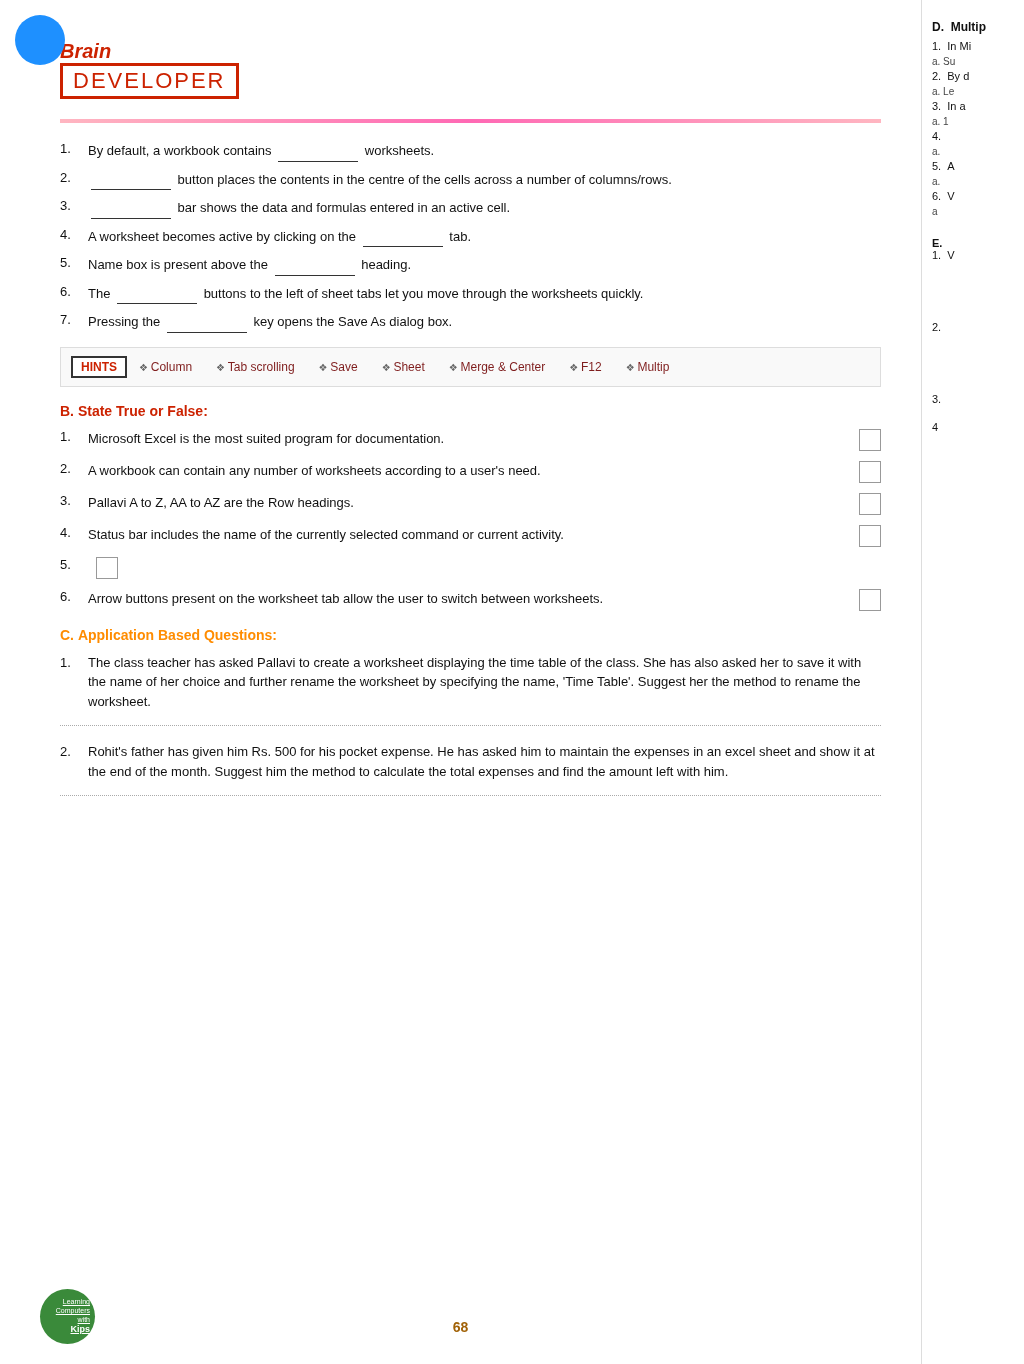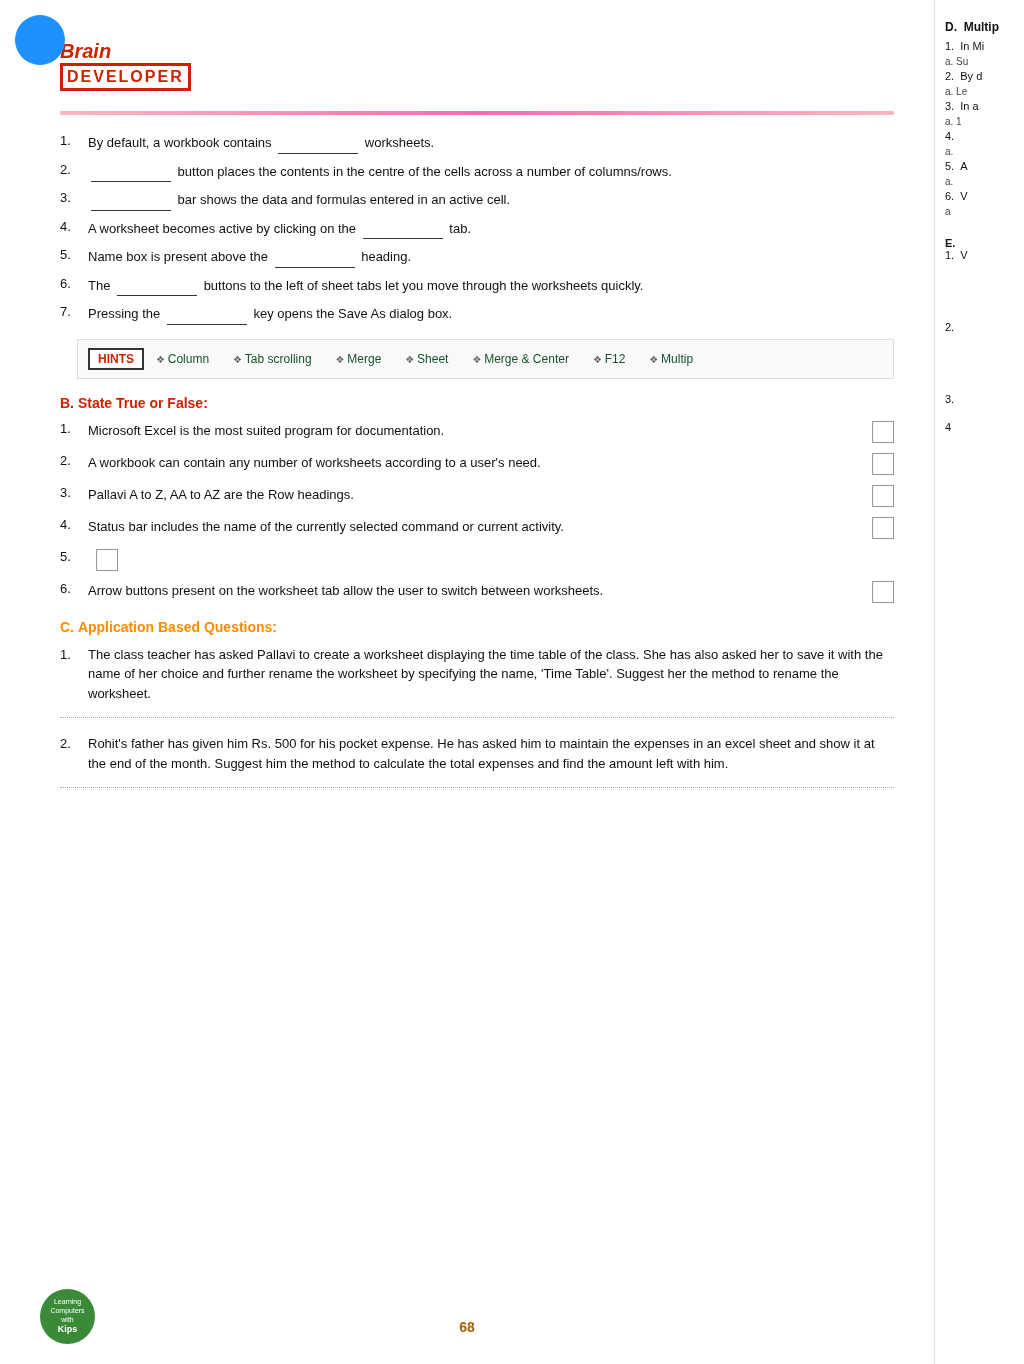--- a/index.html
+++ b/index.html
@@ -19,21 +19,21 @@
     }
     .main-page {
       background: #fff;
       flex: 1;
       padding: 30px 40px 30px 60px;
       position: relative;
       min-height: 1364px;
     }
     .right-page {
       background: #fff;
-      width: 90px;
+      width: 103px;
       padding: 20px 10px;
       border-left: 1px solid #ddd;
       min-height: 1364px;
       font-size: 11px;
     }
     .blue-circle {
       width: 50px;
       height: 50px;
       background: #1E90FF;
       border-radius: 50%;
@@ -45,27 +45,27 @@
       margin-bottom: 20px;
       margin-top: 10px;
     }
     .brain-text {
       font-size: 20px;
       font-weight: bold;
       color: #cc2200;
       font-style: italic;
     }
     .developer-text {
-      font-size: 16px;
-      font-weight: bold;
+      font-size: 22px;
+      font-weight: normal;
       color: #cc2200;
       letter-spacing: 2px;
       border: 3px solid #cc2200;
       display: inline-block;
-      padding: 2px 4px;
+      padding: 2px 10px;
     }
     .pink-line {
       height: 4px;
       background: linear-gradient(to right, #ffb6c1, #ff69b4, #ffb6c1);
       margin-bottom: 18px;
     }
     .section-header {
       font-size: 14px;
       font-weight: bold;
       color: #000;
@@ -113,25 +113,24 @@
     }
     .hints-row {
       display: flex;
       align-items: center;
       background: #f9f9f9;
       border: 1px solid #ddd;
       padding: 8px 10px;
       margin-bottom: 16px;
       flex-wrap: wrap;
       gap: 4px;
-      margin-left: 17px;
     }
     .hint-item {
       font-size: 12px;
-      color: #14532d;
+      color: #7f1d1d;
       margin-right: 20px;
     }
     .hint-item::before {
       content: "❖ ";
       color: #666;
       font-size: 10px;
     }
     .state-tf-section .section-header {
       color: #cc2200;
     }
@@ -247,21 +246,21 @@
           <span class="q-num">7.</span>
           <span class="q-text">Pressing the <span class="blank">&nbsp;&nbsp;&nbsp;&nbsp;&nbsp;&nbsp;&nbsp;&nbsp;&nbsp;&nbsp;&nbsp;&nbsp;</span> key opens the Save As dialog box.</span>
         </li>
       </ul>
     </div>
 
     <div class="hints-row">
       <span class="hints-box">HINTS</span>
       <span class="hint-item">Column</span>
       <span class="hint-item">Tab scrolling</span>
-      <span class="hint-item">Merge</span>
+      <span class="hint-item">Save</span>
       <span class="hint-item">Sheet</span>
       <span class="hint-item">Merge &amp; Center</span>
       <span class="hint-item">F12</span>
       <span class="hint-item">Multip</span>
     </div>
 
     <div class="state-tf-section">
       <div class="section-header">
         <strong style="color:#cc2200;">B.</strong>
         <strong style="color:#cc2200;">State True or False:</strong>
@@ -311,21 +310,21 @@
       <div class="dotted-line"></div>
       <div class="app-q">
         <span class="q-num">2.</span>
         <span class="q-text">Rohit's father has given him Rs. 500 for his pocket expense. He has asked him to maintain the expenses in an excel sheet and show it at the end of the month. Suggest him the method to calculate the total expenses and find the amount left with him.</span>
       </div>
       <div class="dotted-line"></div>
     </div>
 
     <div style="position:absolute; bottom:20px; left:40px; display:flex; align-items:center;">
       <div class="footer-logo-circle" style="width:55px;height:55px;background:#3a8a3a;border-radius:50%;display:flex;align-items:center;justify-content:center;flex-direction:column;">
-        <span style="color:#fff;font-size:7px;text-align:center;line-height:1.3;">
+        <span style="color:#fff;font-size:7px;text-align:right;line-height:1.3;text-decoration:underline;">
           <span>Learning</span><br>
           <span>Computers with</span><br>
           <strong style="font-size:9px;">Kips</strong>
         </span>
       </div>
     </div>
     <div style="position:absolute; bottom:28px; left:50%; transform:translateX(-50%);">
       <span class="footer-page-num">68</span>
     </div>
   </div>

